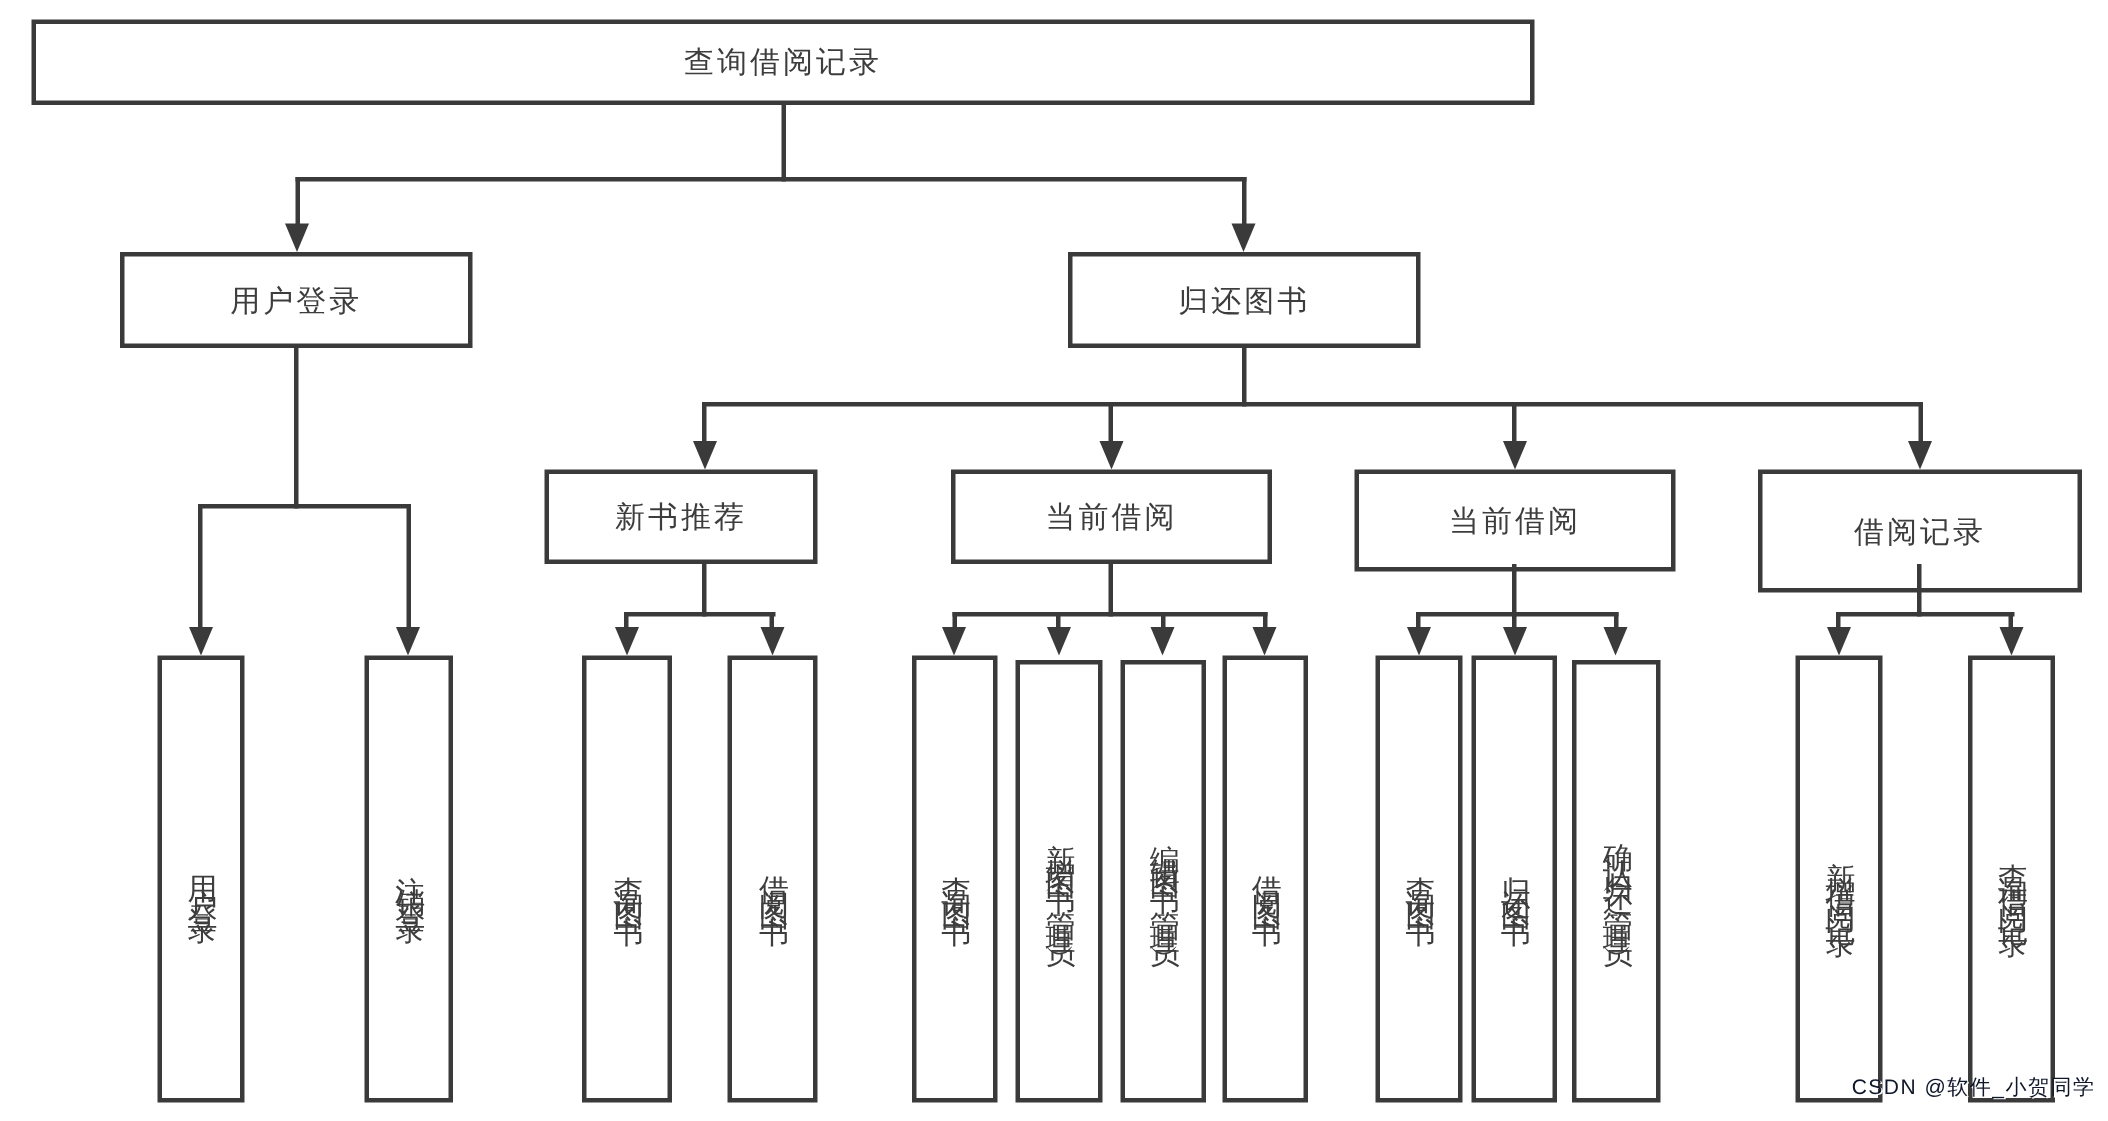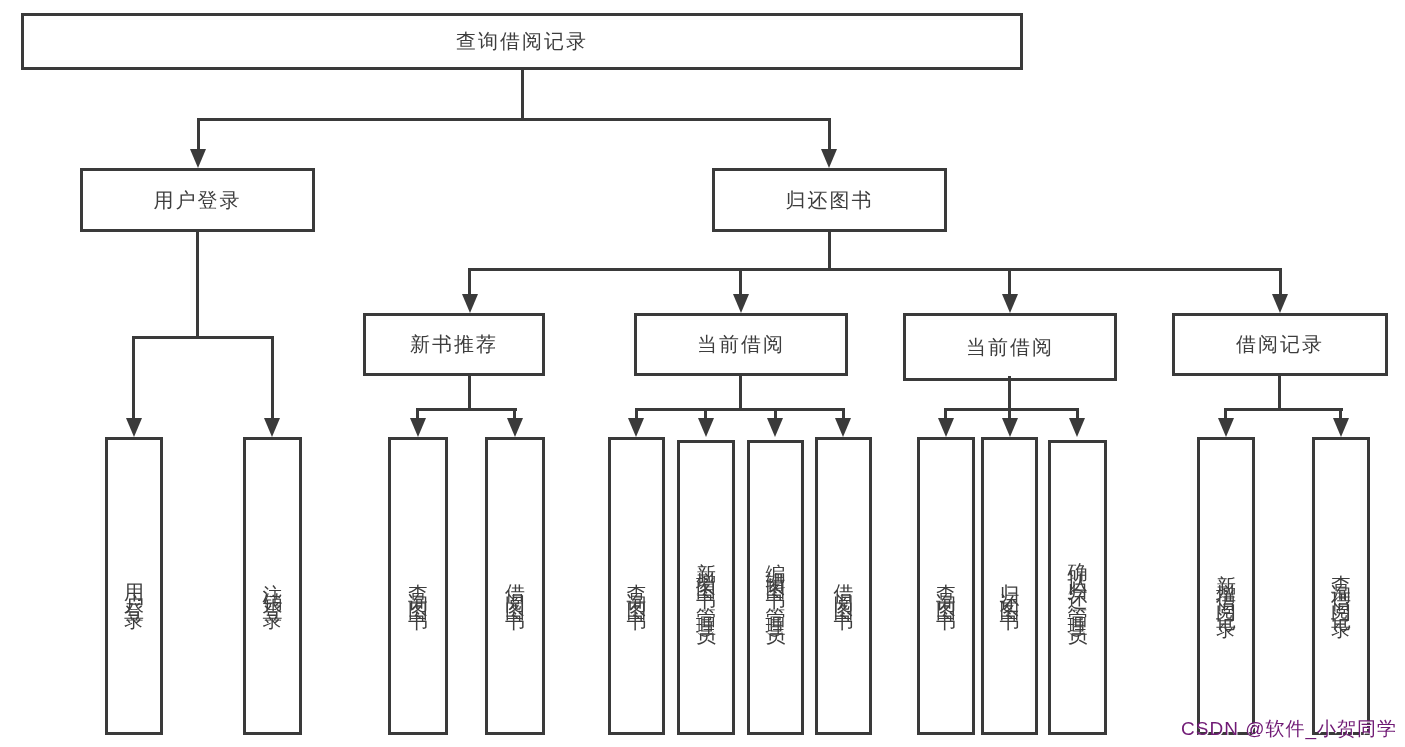--- a/index.html
+++ b/index.html
@@ -16,21 +16,21 @@
     writing-mode:vertical-rl; letter-spacing:9px; line-height:1.15; white-space:nowrap;
   }
   .vl, .hl { position:absolute; background:#3a3a3a; }
   .ah {
     position:absolute; width:0; height:0;
     border-left:8px solid transparent; border-right:8px solid transparent;
     border-top:19px solid #3a3a3a;
   }
   .watermark {
     position:absolute; top:716px; right:8px; z-index:10;
-    color:#701a75; font-size:19px; letter-spacing:1px;
+    color:#0f172a; font-size:14px; letter-spacing:1px;
     text-shadow:1px 1px 0 #ffffff;
   }
 </style>
 </head>
 <body>
 
 <div class="canvas">
 
   <div class="node" style="left:21px;top:13px;width:1002px;height:57px">
     <span>查询借阅记录</span>
@@ -70,21 +70,21 @@
 
   <div class="node" style="left:363px;top:313px;width:182px;height:63px">
     <span>新书推荐</span>
   </div>
   <div class="node" style="left:634px;top:313px;width:214px;height:63px">
     <span>当前借阅</span>
   </div>
   <div class="node" style="left:903px;top:313px;width:214px;height:68px">
     <span>当前借阅</span>
   </div>
-  <div class="node" style="left:1172px;top:313px;width:216px;height:63px">
+  <div class="node" style="left:1172px;top:313px;width:216px;height:82px">
     <span>借阅记录</span>
   </div>
 
   <div class="vl" style="left:468px;top:376px;width:3px;height:35px"></div>
   <div class="hl" style="left:416px;top:408px;width:101px;height:3px"></div>
   <div class="vl" style="left:416px;top:408px;width:3px;height:12px"></div>
   <div class="ah" style="left:410px;top:418px"></div>
   <div class="vl" style="left:513px;top:408px;width:3px;height:12px"></div>
   <div class="ah" style="left:507px;top:418px"></div>
 

